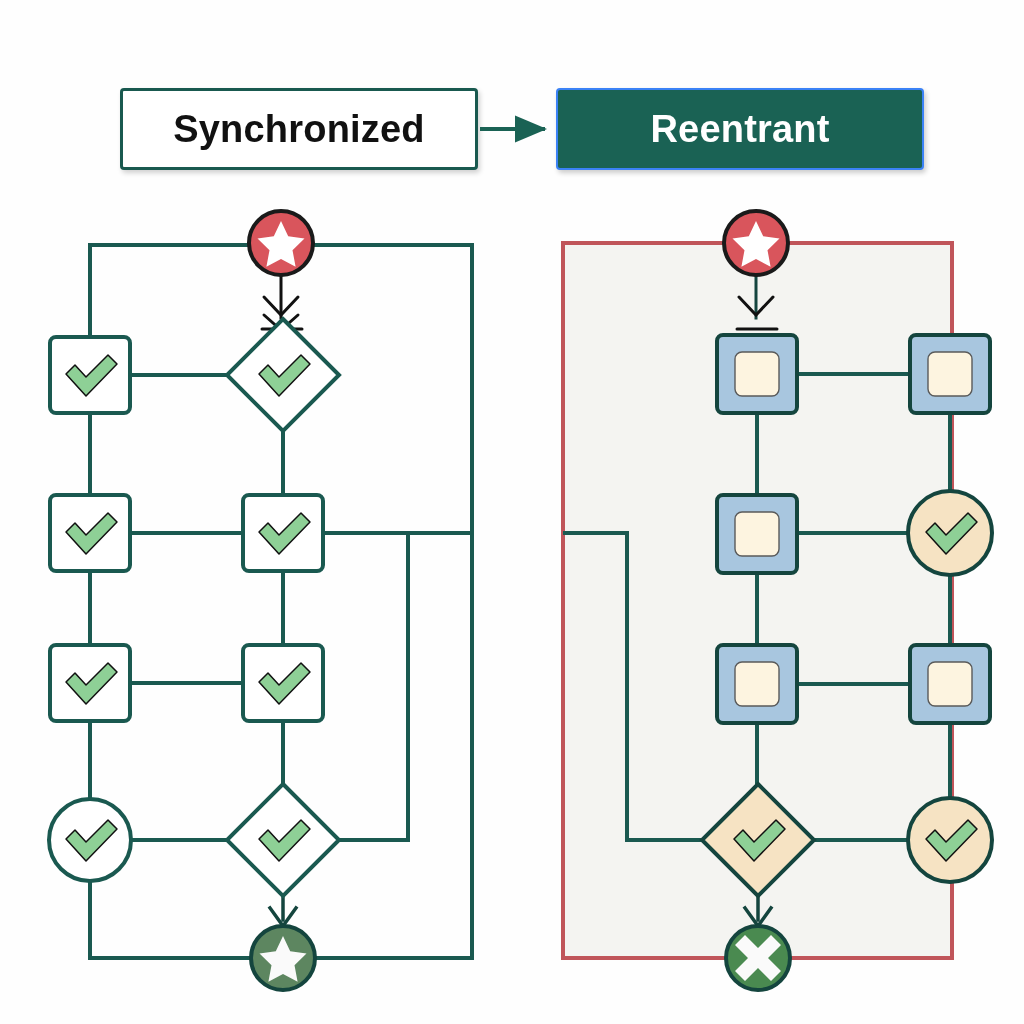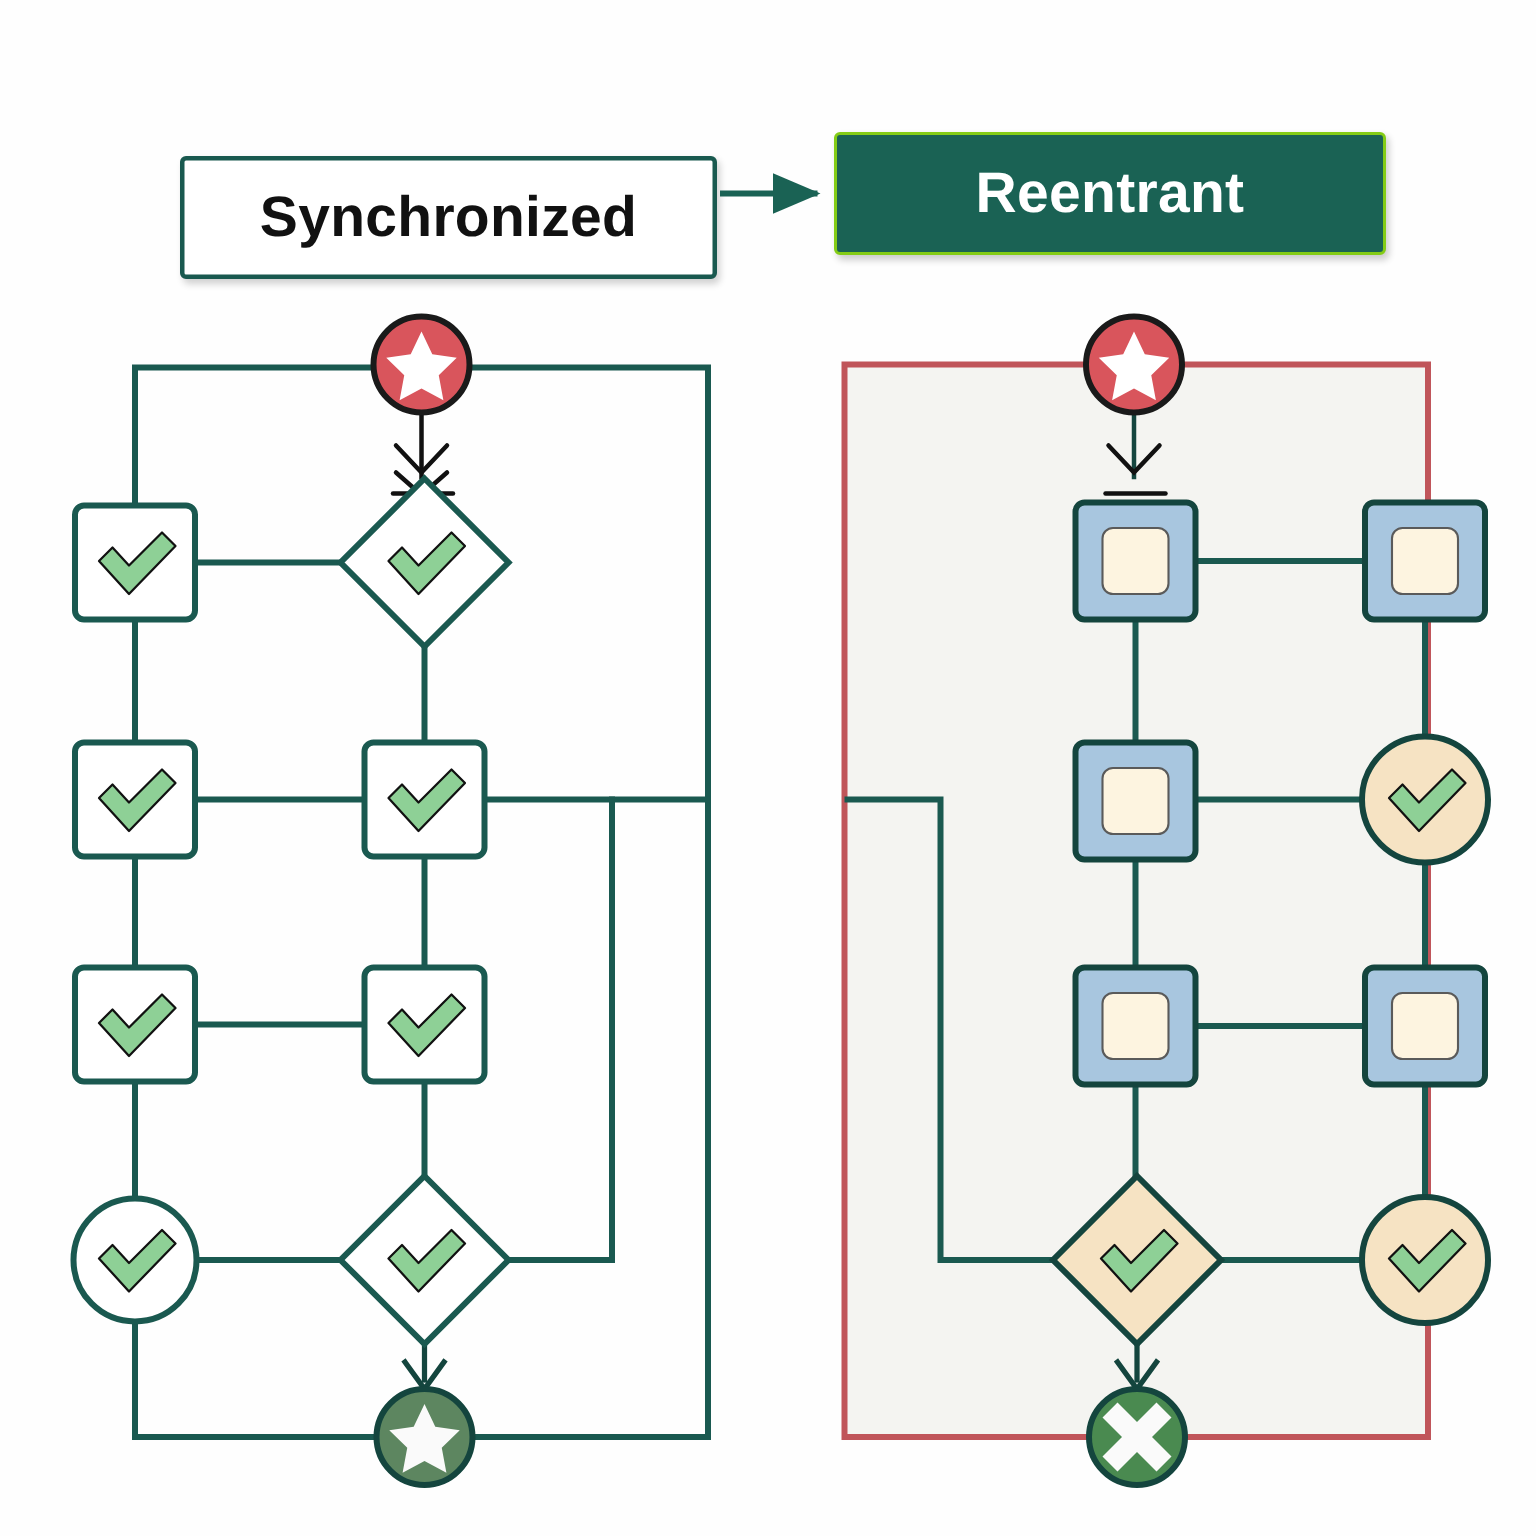--- a/index.html
+++ b/index.html
@@ -28,29 +28,28 @@
     box-sizing: border-box;
   }
   #hdr-sync {
     left: 120px;
     top: 88px;
     width: 358px;
     height: 82px;
     background: #ffffff;
     border: 3px solid #19594f;
     box-shadow: 2px 3px 5px rgba(0,0,0,0.18);
-    margin-top: 16px;
   }
   #hdr-reentrant {
     left: 556px;
     top: 88px;
     width: 368px;
     height: 82px;
     background: #1a6254;
-    border: 2px solid #84cc16;
+    border: 2px solid #3b82f6;
     box-shadow: 2px 3px 5px rgba(0,0,0,0.20);
   }
   .hdr-label {
     font-size: 38px;
     font-weight: bold;
     letter-spacing: 0.2px;
     white-space: nowrap;
   }
   #hdr-sync .hdr-label { color: #111111; }
   #hdr-reentrant .hdr-label { color: #ffffff; }

